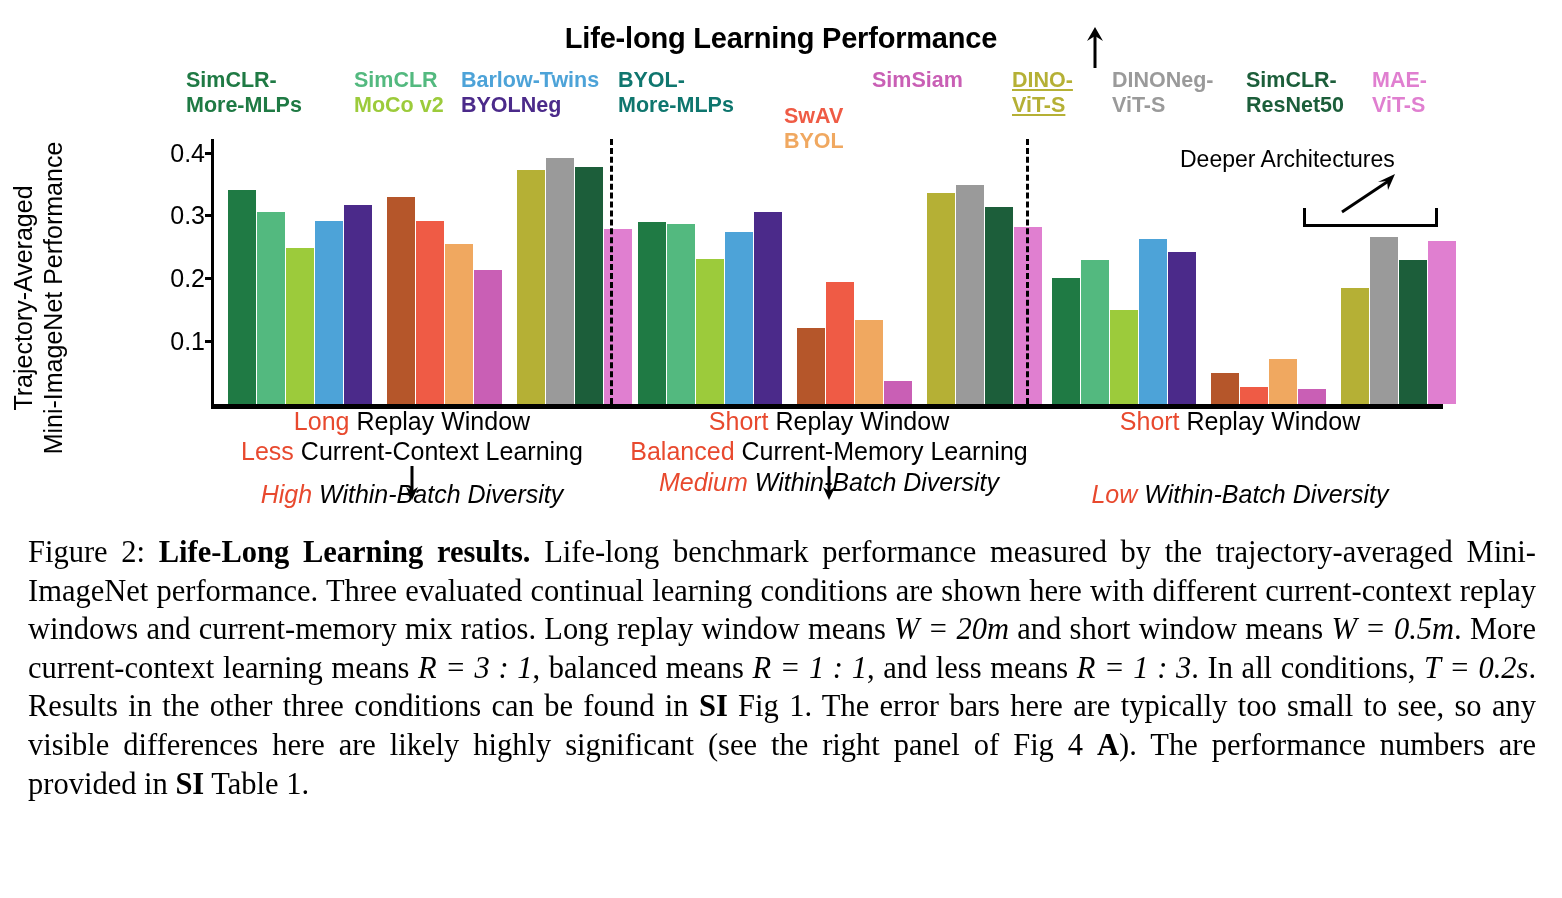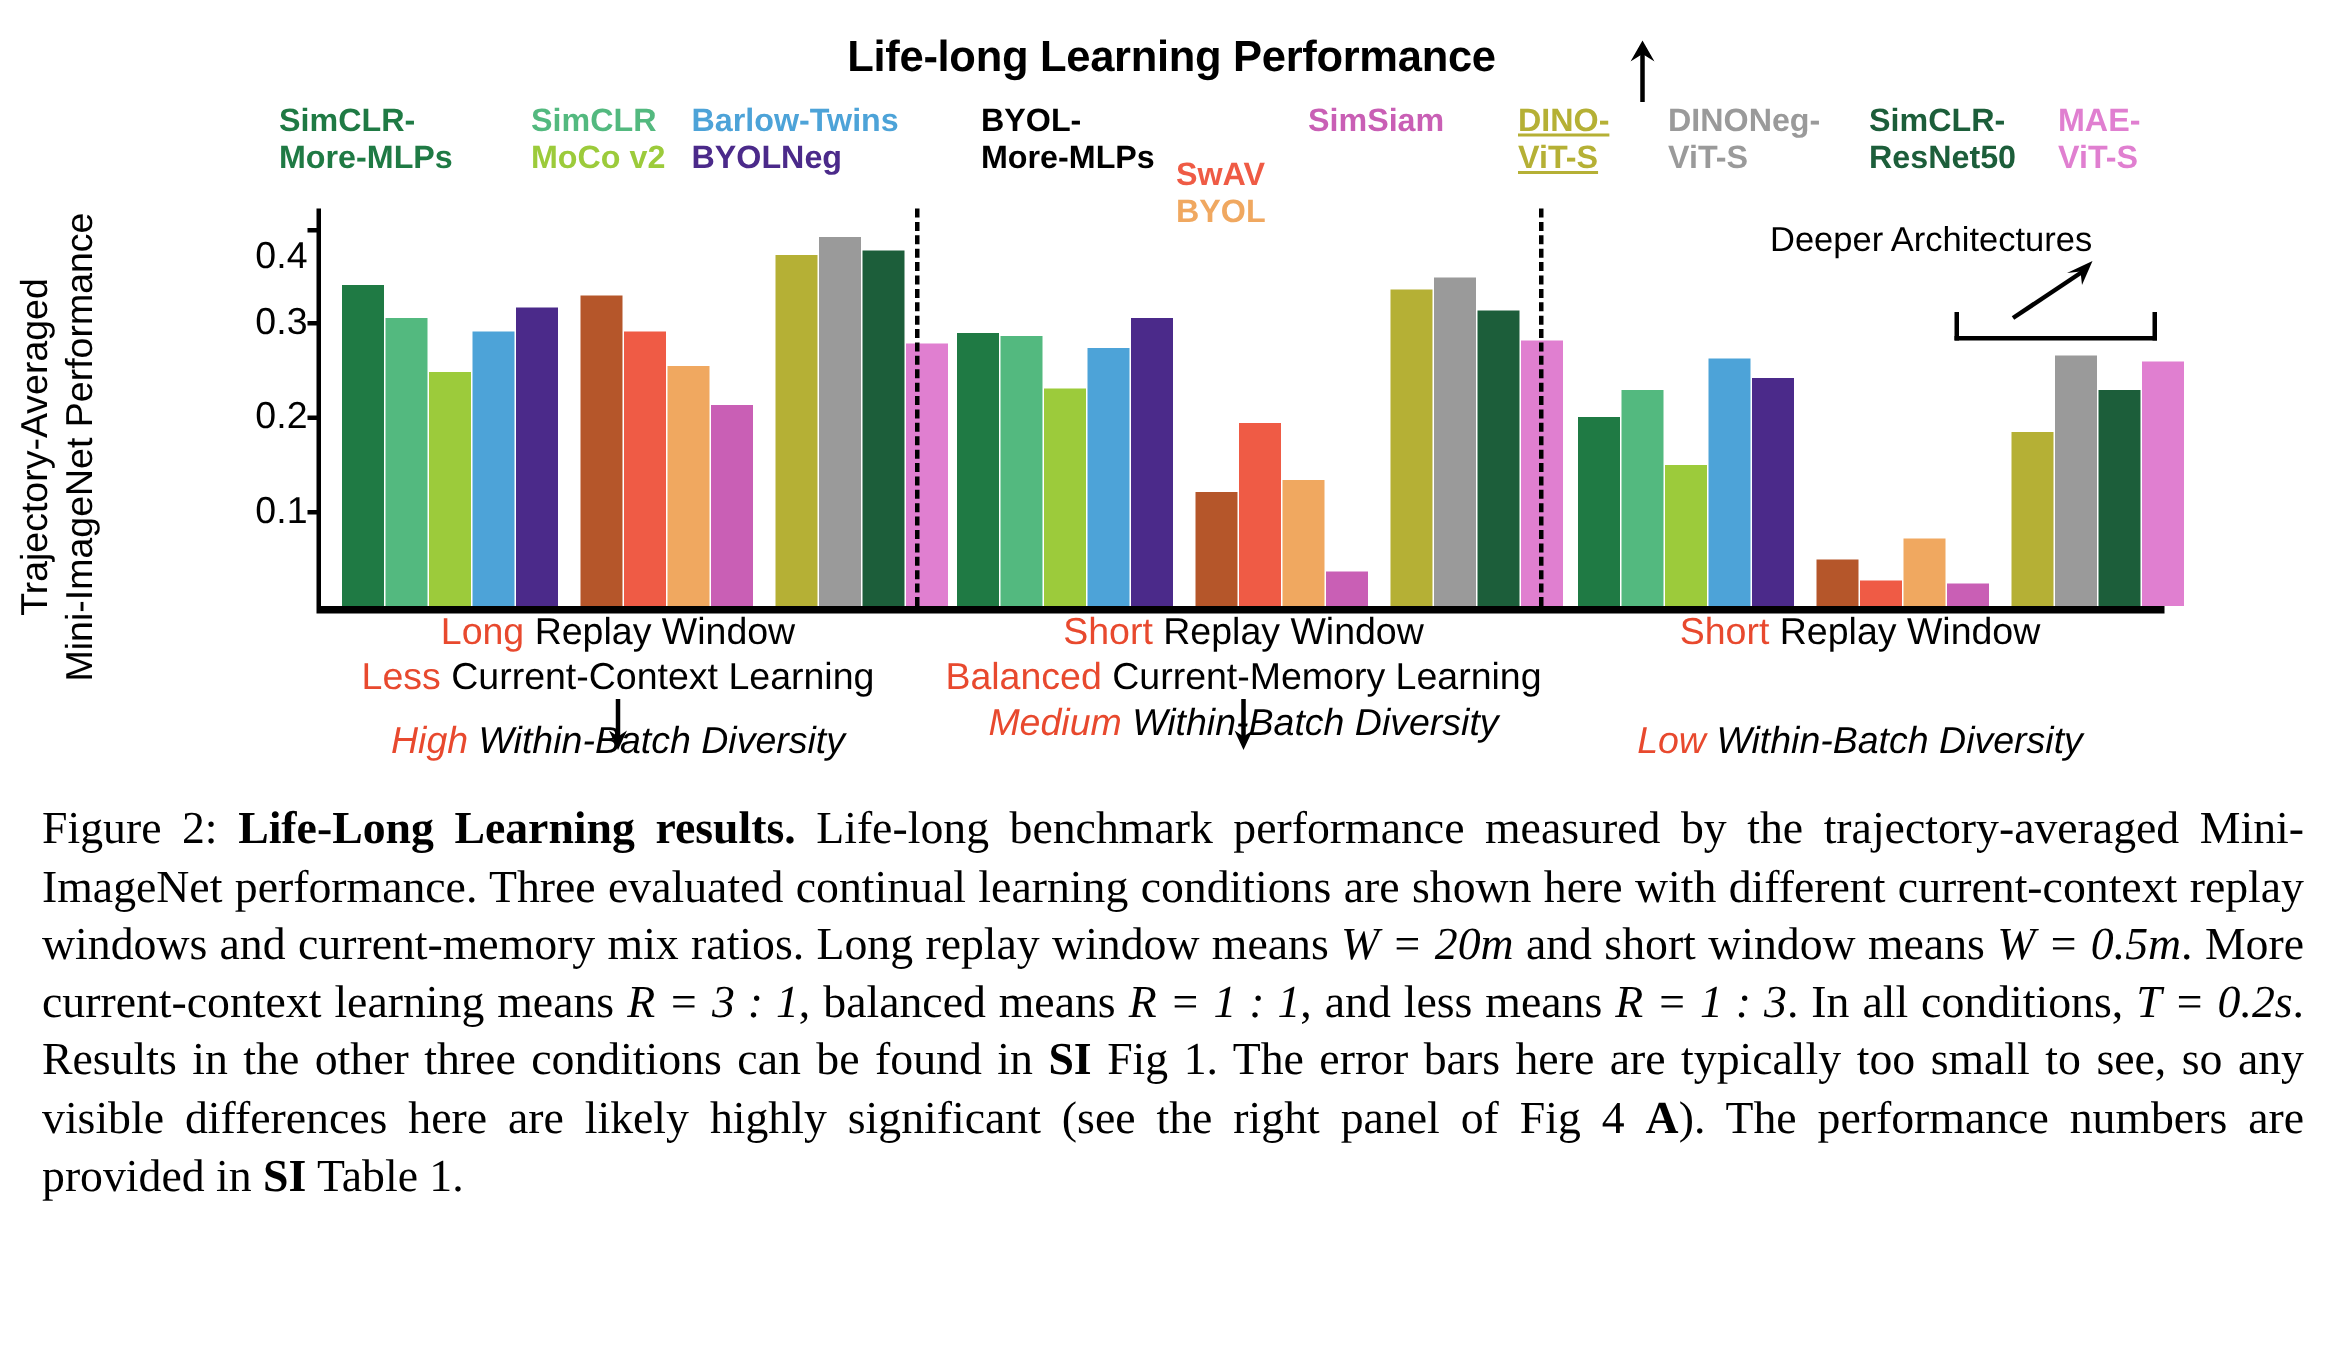--- a/index.html
+++ b/index.html
@@ -208,21 +208,21 @@
       <span class="legend-line">More-MLPs</span>
     </div>
     <div class="legend-col" style="left:168px; top:0px;">
       <span class="legend-line" style="color:#53b97f;">SimCLR</span>
       <span class="legend-line" style="color:#9ccb3b;">MoCo v2</span>
     </div>
     <div class="legend-col" style="left:275px; top:0px;">
       <span class="legend-line" style="color:#4da3d8;">Barlow-Twins</span>
       <span class="legend-line" style="color:#4b2a8a;">BYOLNeg</span>
     </div>
-    <div class="legend-col" style="left:468px; top:0px; color:#000000;">
+    <div class="legend-col" style="left:432px; top:0px; color:#0f766e;">
       <span class="legend-line">BYOL-</span>
       <span class="legend-line">More-MLPs</span>
     </div>
     <div class="legend-col" style="left:598px; top:0px;margin-top:36px;">
       <span class="legend-line" style="color:#ef5b45;">SwAV</span>
       <span class="legend-line" style="color:#f0a860;">BYOL</span>
     </div>
     <div class="legend-col" style="left:686px; top:0px; color:#c95fb5;">
       <span class="legend-line">SimSiam</span>
     </div>
@@ -252,21 +252,21 @@
   <div id="plot">
     <div class="axis-left"></div>
     <div class="axis-bottom"></div>
     <div id="yticks">
         <div class="ytick" style="top: 201.143px;">0.1</div>
         <div class="ytickmark" style="top: 201.143px;"></div>
         <div class="ytick" style="top: 138.286px;">0.2</div>
         <div class="ytickmark" style="top: 138.286px;"></div>
         <div class="ytick" style="top: 75.4286px;">0.3</div>
         <div class="ytickmark" style="top: 75.4286px;"></div>
-        <div class="ytick" style="top: 12.5714px; margin-top: 18px;">0.4</div>
+        <div class="ytick" style="top: 12.5714px;">0.4</div>
         <div class="ytickmark" style="top: 12.5714px;"></div>
       </div>
     <div id="bars">
         <div class="bar" title="SimCLR-More-MLPs: 0.34" style="left: 14px; width: 27.5px; height: 213.714px; background: rgb(31, 122, 68);"></div>
         <div class="bar" title="SimCLR: 0.306" style="left: 43px; width: 27.5px; height: 192.343px; background: rgb(83, 185, 127);"></div>
         <div class="bar" title="MoCo v2: 0.248" style="left: 72px; width: 27.5px; height: 155.886px; background: rgb(156, 203, 59);"></div>
         <div class="bar" title="Barlow-Twins: 0.291" style="left: 101px; width: 27.5px; height: 182.914px; background: rgb(77, 163, 216);"></div>
         <div class="bar" title="BYOLNeg: 0.316" style="left: 130px; width: 27.5px; height: 198.629px; background: rgb(75, 42, 138);"></div>
         <div class="bar" title="BYOL-More-MLPs: 0.33" style="left: 173px; width: 27.5px; height: 207.429px; background: rgb(181, 86, 42);"></div>
         <div class="bar" title="SwAV: 0.291" style="left: 202px; width: 27.5px; height: 182.914px; background: rgb(239, 91, 69);"></div>

